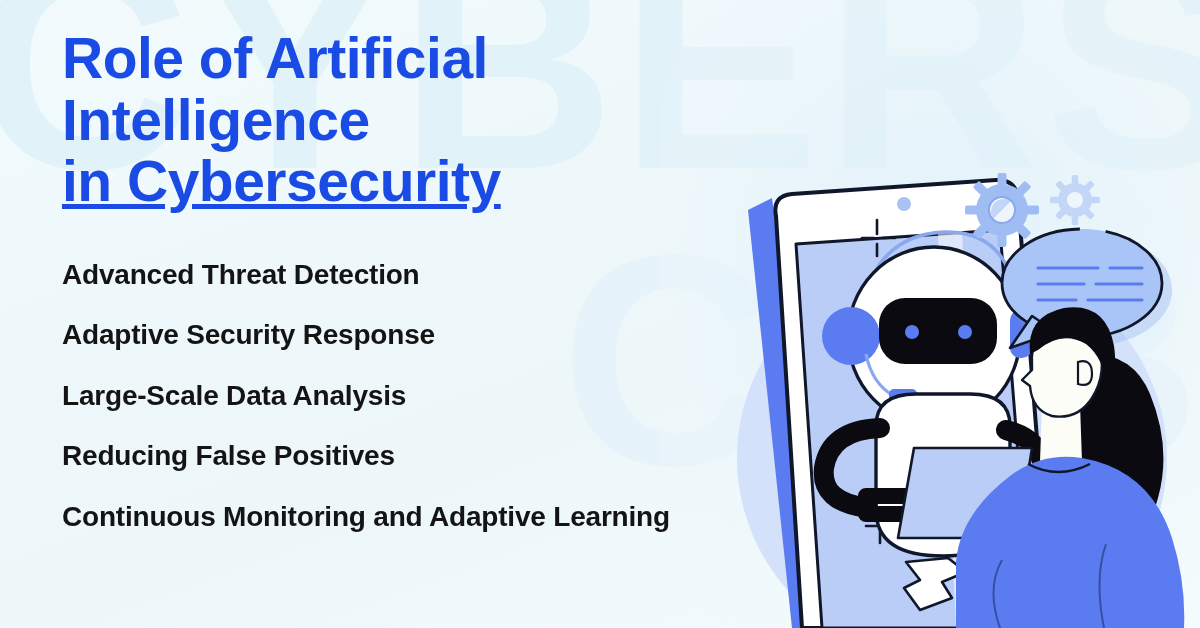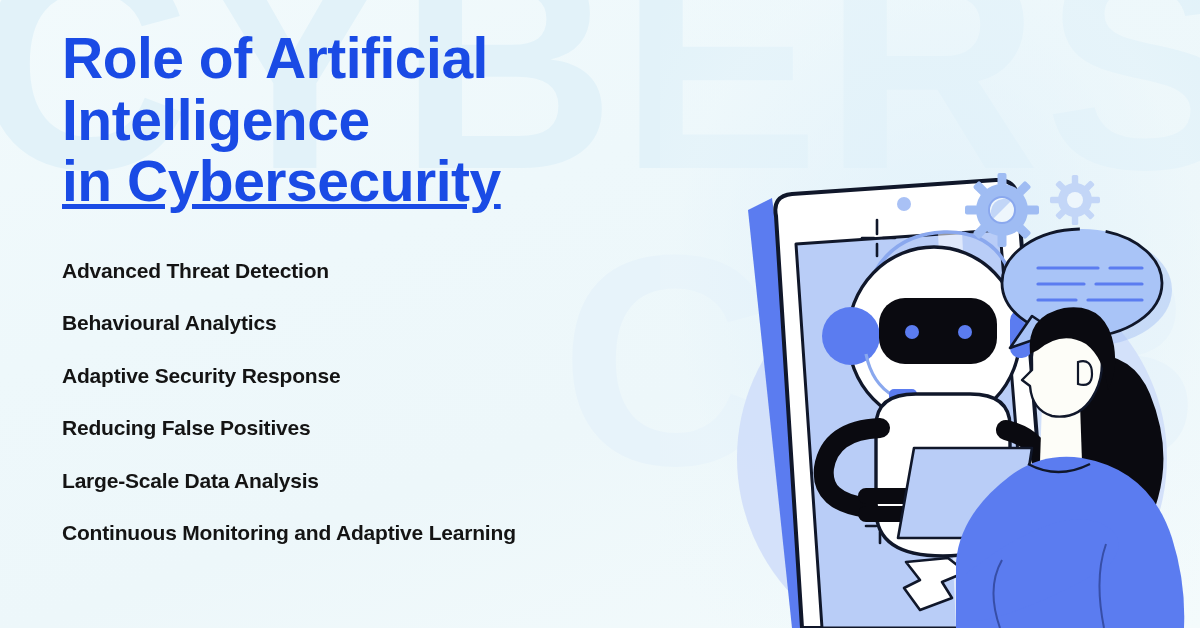--- a/index.html
+++ b/index.html
@@ -80,21 +80,21 @@
     font-family: "Liberation Sans", sans-serif;
   }
   .headline .l2 { display: block; text-decoration: underline; }
 
   .feature-list {
     list-style: none;
     margin: 46px 0 0 0;
     padding: 0;
   }
   .feature-list li {
-    font-size: 21px;
+    font-size: 28px;
     font-weight: 700;
     color: #141414;
     letter-spacing: -0.2px;
     margin-bottom: 28.5px;
     font-family: "Liberation Sans", sans-serif;
     white-space: nowrap;
   }
   .feature-list li:last-child { margin-bottom: 0; }
 
   
@@ -118,24 +118,23 @@
   <div class="wash"></div>
 
   <div class="text-col">
     <h1 class="headline">
       <span>Role of Artificial Intelligence</span>
       <span class="l2">in Cybersecurity</span>
     </h1>
 
     <ul class="feature-list">
       <li>Advanced Threat Detection</li>
-      <li>Behavioural Analytics</li>
       <li>Adaptive Security Response</li>
+      <li>Large-Scale Data Analysis</li>
       <li>Reducing False Positives</li>
-      <li>Large-Scale Data Analysis</li>
       <li>Continuous Monitoring and Adaptive Learning</li>
     </ul>
   </div>
 
   <div class="illustration">
     <svg viewBox="0 0 520 470" xmlns="http://www.w3.org/2000/svg">
 
       <ellipse cx="272" cy="300" rx="215" ry="205" fill="#cfddf9" opacity="0.85"></ellipse>
 
       <path d="M 68 52 L 92 40 L 150 470 L 112 470 Z" fill="#5b7cf0"></path>

